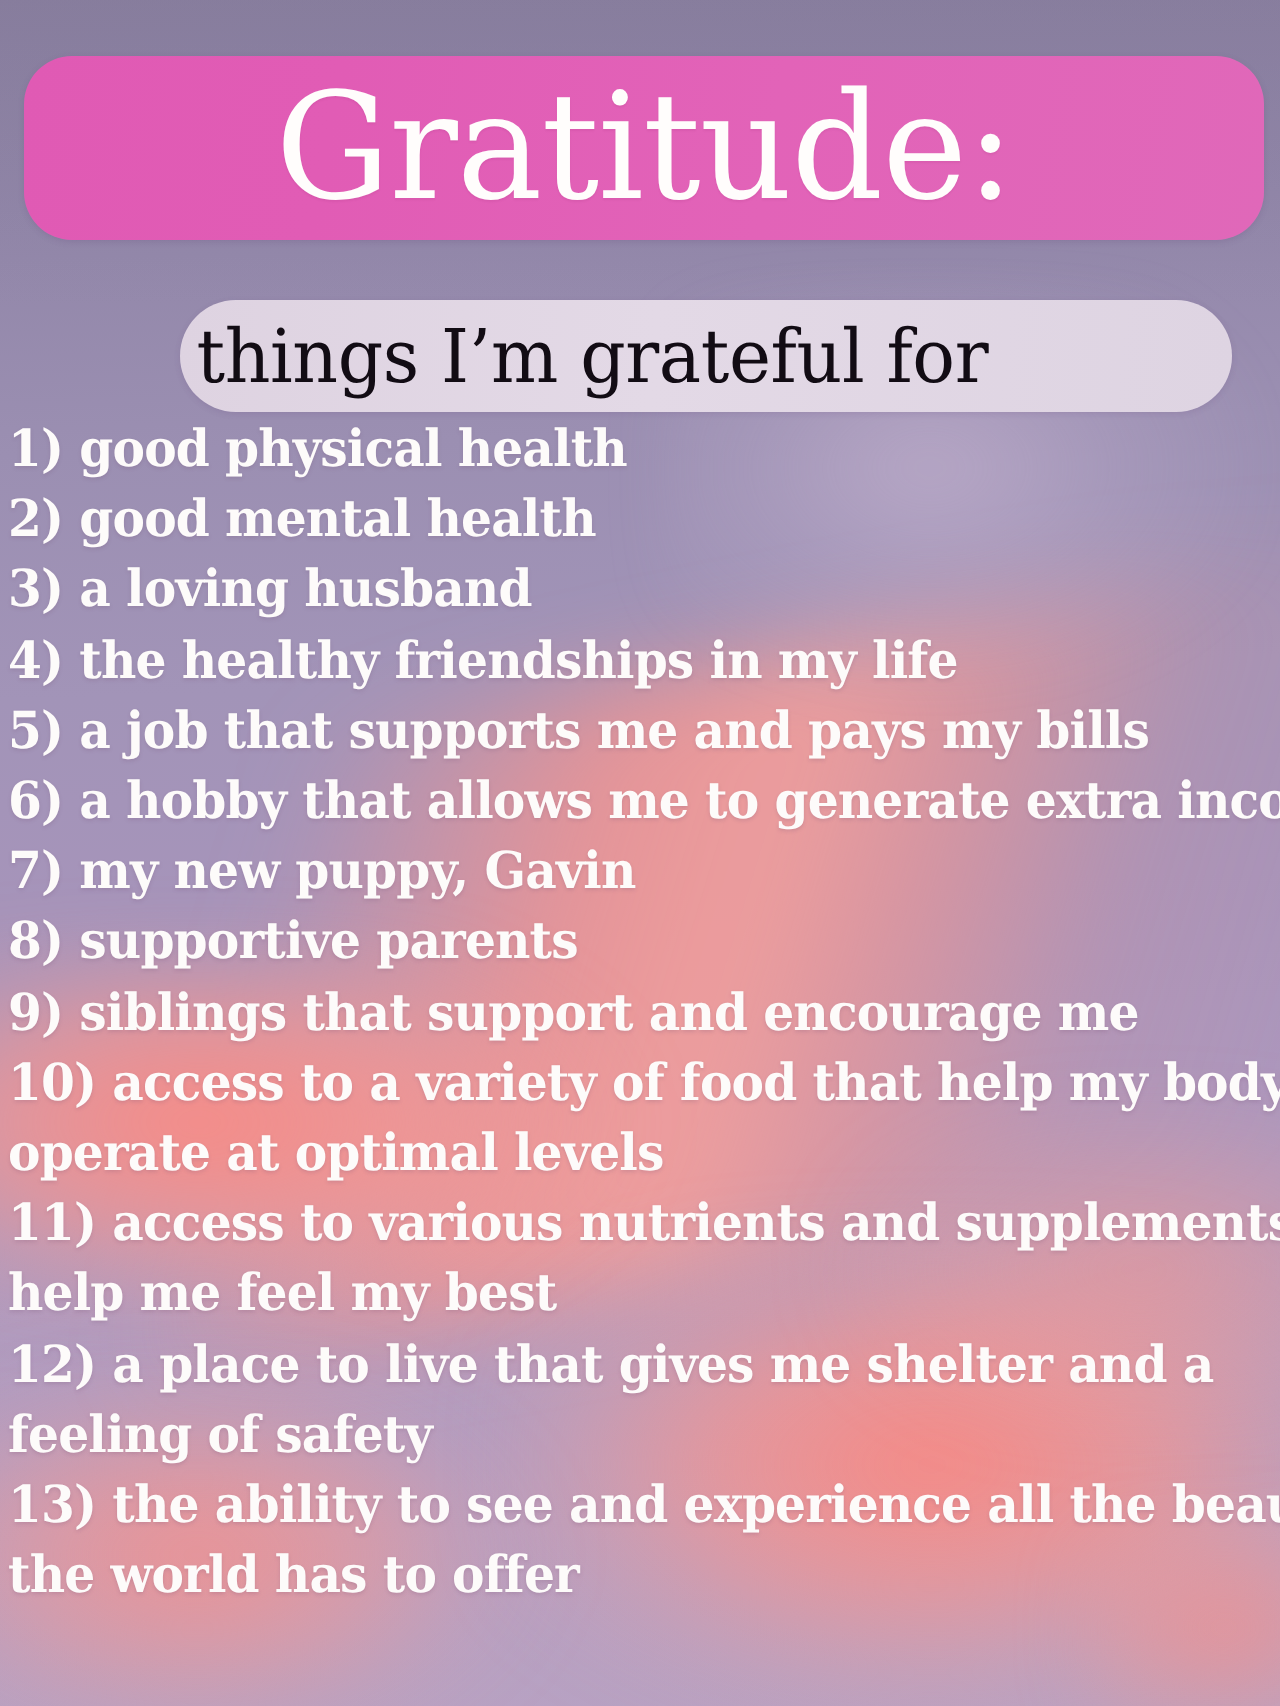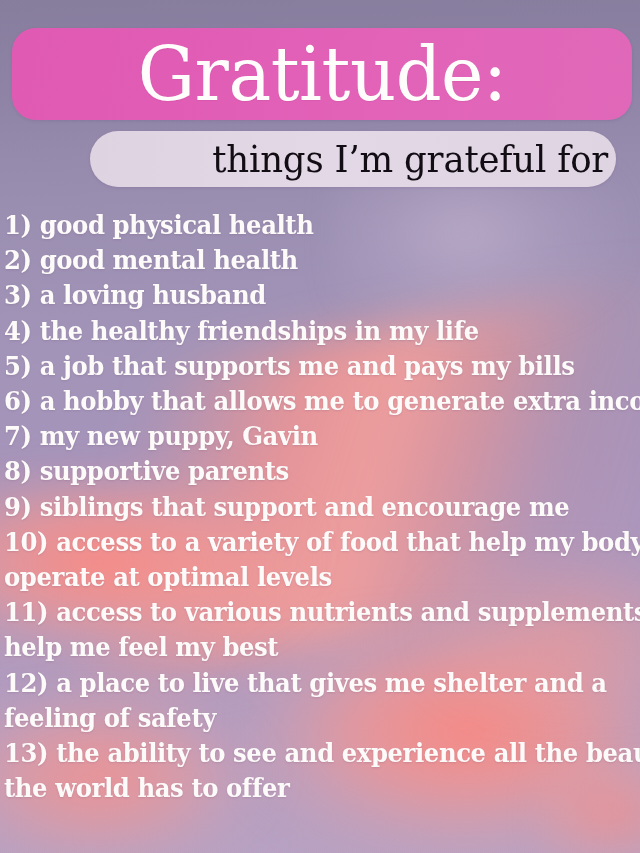--- a/index.html
+++ b/index.html
@@ -147,28 +147,28 @@
     font-family: "DejaVu Serif", "Liberation Serif", serif;
     transform: scaleX(0.97);
     text-shadow: 0 1px 1px rgba(150,40,110,0.10);
     white-space: nowrap;
   }
 
   
   .subtitle-pill {
     position: absolute;
     left: 90px;
-    top: 131px;
+    top: 150px;
     width: 526px;
     height: 56px;
     background: linear-gradient(95deg, #ded3e1 0%, #e3d9e6 45%, #ded4e2 100%);
     border-radius: 28px;
     display: flex;
     align-items: center;
-    justify-content: flex-end;
+    justify-content: flex-start;
     box-shadow: 0 1px 3px rgba(90,60,110,0.14);
   }
   .subtitle-text {
     color: #120c14;
     font-size: 37px;
     line-height: 1;
     font-weight: 400;
     font-family: "DejaVu Serif", "Liberation Serif", serif;
     letter-spacing: -0.2px;
     transform: scaleX(0.96);

